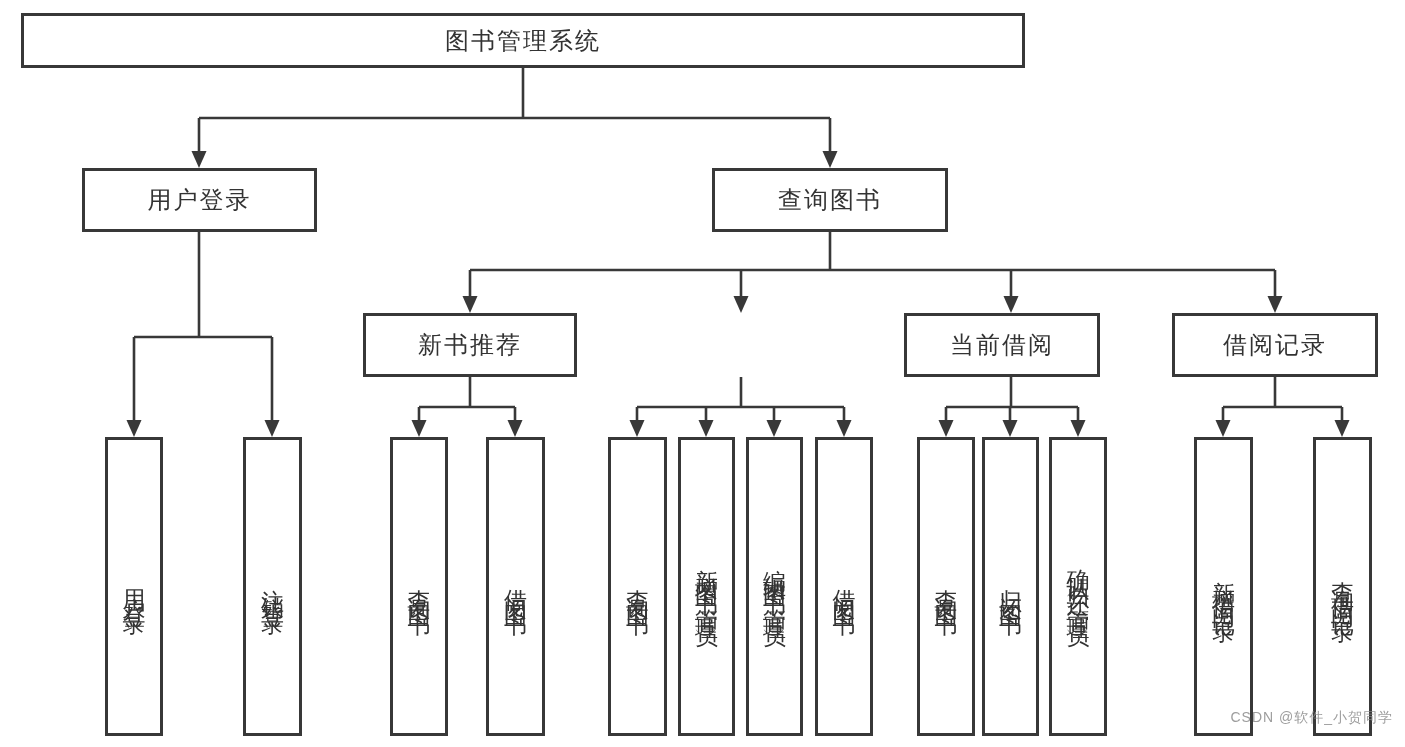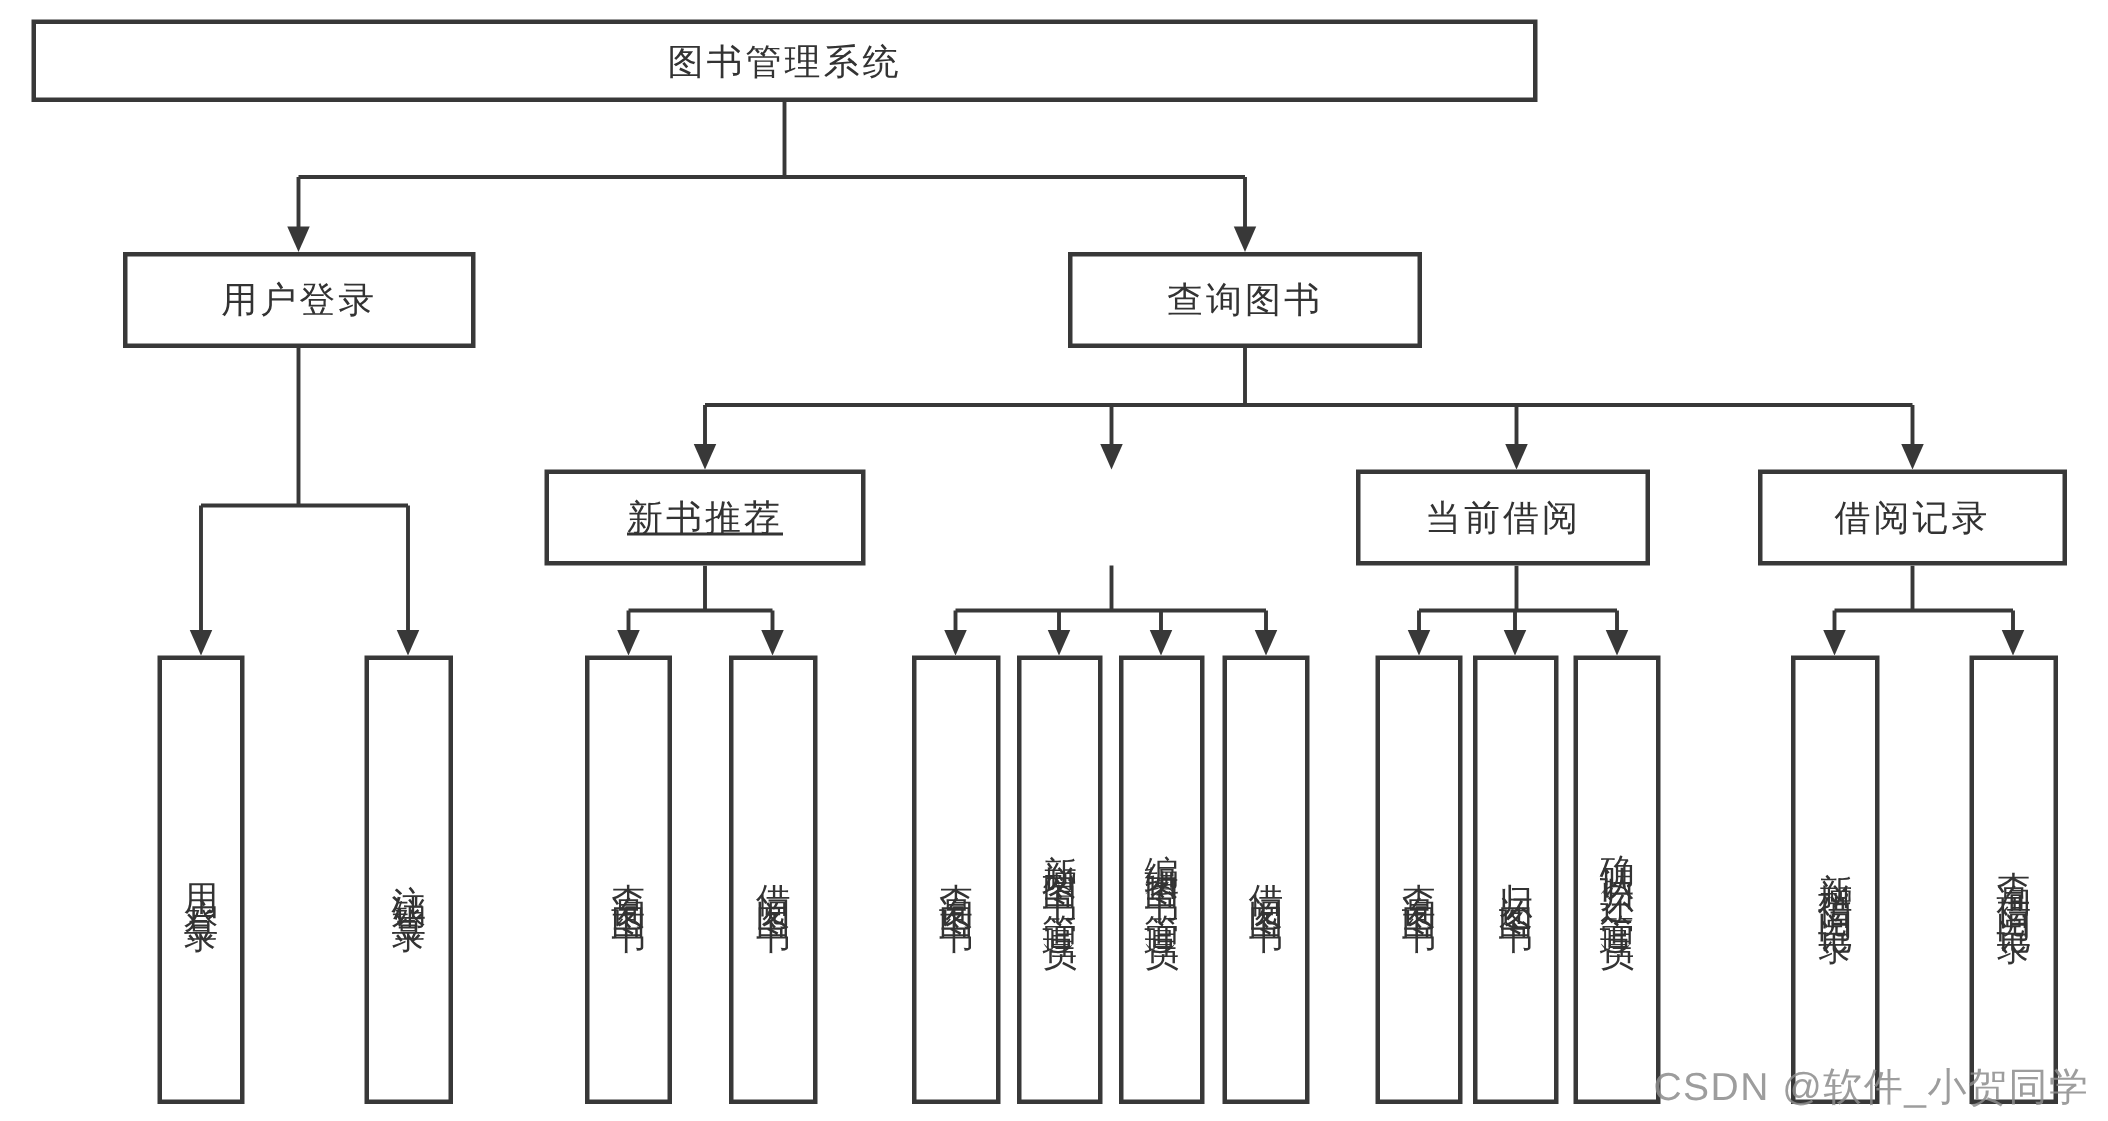--- a/index.html
+++ b/index.html
@@ -31,42 +31,42 @@
     writing-mode:vertical-rl;
     text-orientation:mixed;
     font-size:23px;
     letter-spacing:8px;
     line-height:1;
   }
   
   .b-root{left:21px;top:13px;width:1004px;height:55px;}
   .n-user-login{left:82px;top:168px;width:235px;height:64px;}
   .n-book-mgmt{left:712px;top:168px;width:236px;height:64px;}
-  .n-newbook{left:363px;top:313px;width:214px;height:64px;text-decoration:underline;}
+  .n-newbook{left:363px;top:313px;width:214px;height:64px;}
   .n-bookborrow{left:634px;top:313px;width:214px;height:64px;}
   .n-currentborrow{left:904px;top:313px;width:196px;height:64px;}
   .n-records{left:1172px;top:313px;width:206px;height:64px;}
   
   .lf1{left:105px;width:58px;}
   .lf2{left:243px;width:59px;}
   .lf3{left:390px;width:58px;}
   .lf4{left:486px;width:59px;}
   .lf5{left:608px;width:59px;}
   .lf6{left:678px;width:57px;}
   .lf7{left:746px;width:57px;}
   .lf8{left:815px;width:58px;}
   .lf9{left:917px;width:58px;}
   .lf10{left:982px;width:57px;}
   .lf11{left:1049px;width:58px;}
   .lf12{left:1194px;width:59px;}
   .lf13{left:1313px;width:59px;}
   .watermark{
     position:absolute;
-    right:12px;bottom:5px;
-    font-size:26px;
+    right:12px;bottom:20px;
+    font-size:14px;
     color:rgba(140,140,140,0.85);
     letter-spacing:1px;
     z-index:5;
     white-space:nowrap;
   }
 </style>
 </head>
 <body>
 
 <div id="canvas">

